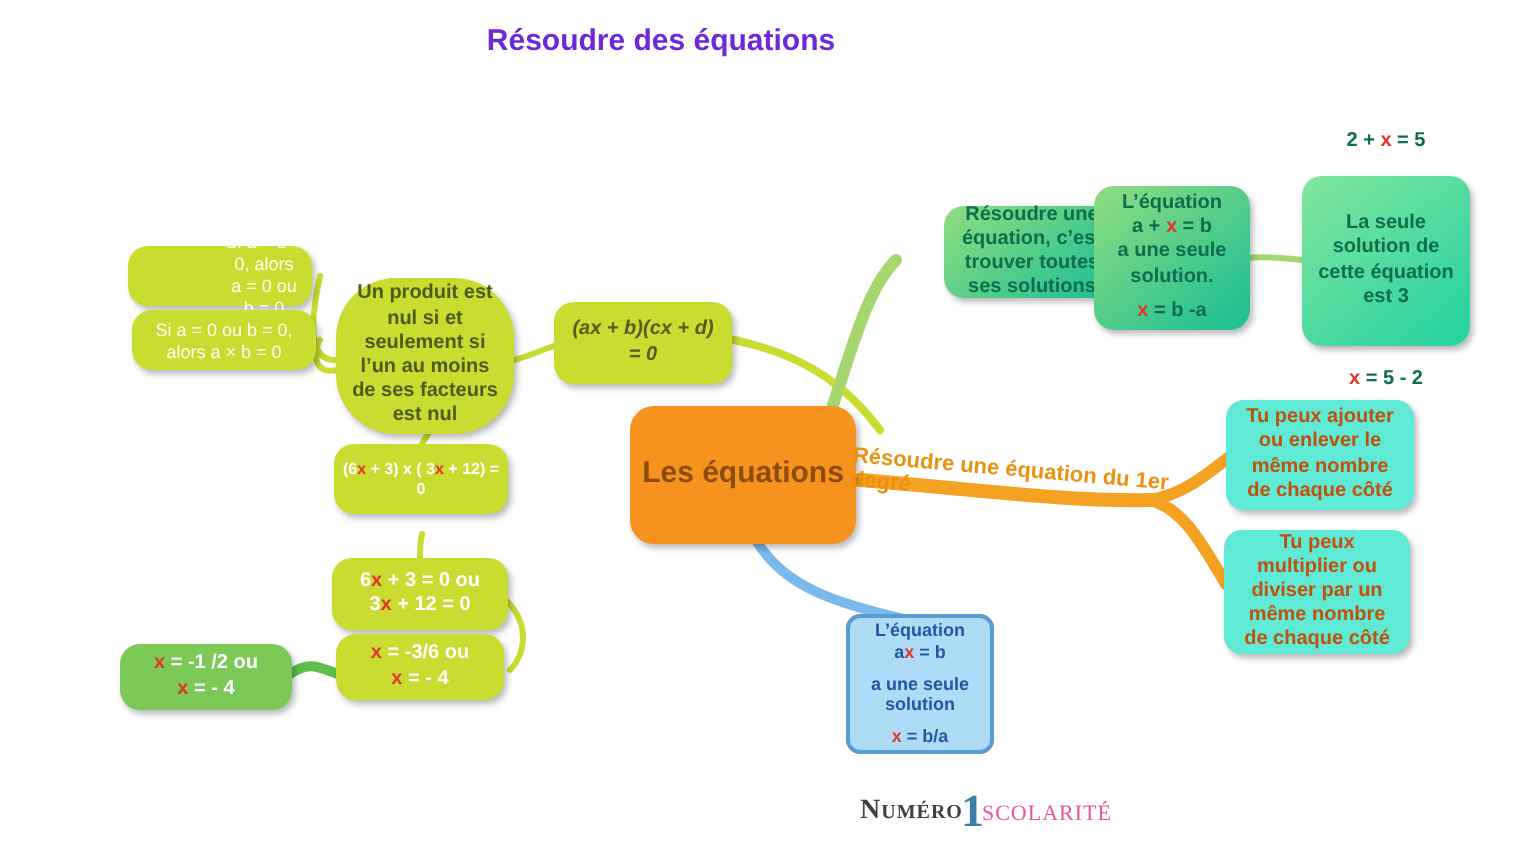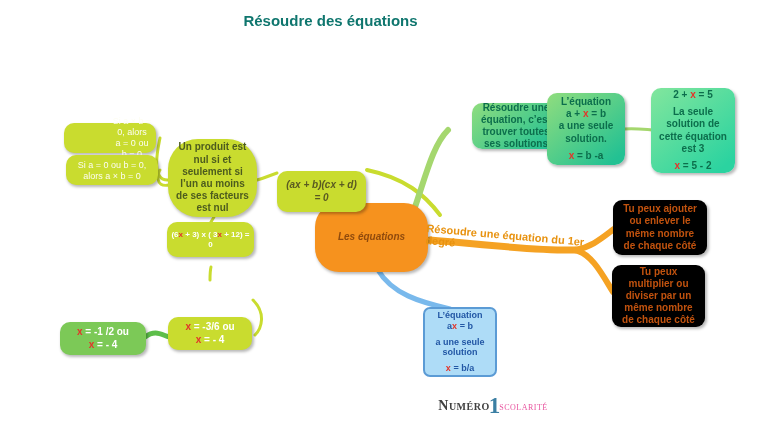--- a/index.html
+++ b/index.html
@@ -1,43 +1,43 @@
 <!DOCTYPE html>
 <html><head>
 <meta charset="utf-8">
 <style>
   html,body{margin:0;padding:0;background:#fff;}
   .canvas{position:relative;width:761px;height:424px;background:#ffffff;
     font-family:"Liberation Sans",sans-serif;overflow:hidden;}
   .title{position:absolute;left:0;top:12px;width:661px;text-align:center;
-    font-size:15px;font-weight:bold;color:#0f766e;}
+    font-size:15px;font-weight:bold;color:#6d28d9;}
   svg.links{position:absolute;left:0;top:0;z-index:1;}
   .box{position:absolute;z-index:2;box-sizing:border-box;display:flex;
     flex-direction:column;justify-content:center;align-items:center;
     text-align:center;border-radius:10px;padding:3px 4px;line-height:1.22;
     box-shadow:1.5px 2px 3px rgba(0,0,0,.28);}
   .pre{white-space:pre-line;}
   .center-box{left:315px;top:203px;width:113px;height:69px;background:#f6921e;
-    color:#8f4a0d;font-weight:bold;font-size:10px;border-radius:24px;font-style:italic;}
+    color:#8f4a0d;font-weight:bold;font-size:15px;border-radius:12px;}
   .green-grad{background:linear-gradient(140deg,#90dd7e 0%,#23c193 90%);
     color:#0c6e4c;font-weight:bold;font-size:10px;}
   .g1{left:444px;top:103px;width:88px;height:46px;margin-left:28px;}
   .g2{left:547px;top:93px;width:78px;height:72px;}
   .g3{left:651px;top:88px;width:84px;height:85px;
-    background:linear-gradient(140deg,#82e69d 0%,#2bd3a0 90%);}
-  .orange-box{background:#000000;color:#c1520e;font-weight:bold;font-size:10px;
+    background:linear-gradient(140deg,#82e69d 0%,#2bd3a0 90%);gap:24px;}
+  .orange-box{background:#5eead4;color:#c1520e;font-weight:bold;font-size:10px;
     border-radius:9px;}
   .o1{left:613px;top:200px;width:94px;height:55px;}
   .o2{left:612px;top:265px;width:93px;height:62px;}
   .branch-label{position:absolute;z-index:3;left:426px;top:222px;width:190px;
     transform:rotate(5deg);transform-origin:left center;color:#e8920f;
     font-weight:bold;font-size:11px;text-align:left;}
   .chartreuse{background:#c9dc2f;color:#4d5c1e;font-weight:bold;font-size:10px;}
   .formula{left:277px;top:151px;width:89px;height:41px;font-style:italic;
-    color:#5a5a22;margin-top:20px;}
+    color:#5a5a22;}
   .rule{left:168px;top:139px;width:89px;height:78px;border-radius:30px;}
   .case1{left:64px;top:123px;width:92px;height:30px;padding-left:48px;}
   .case2{left:66px;top:155px;width:92px;height:30px;justify-content:flex-end;}
   .white-text{color:#fdfdf2;font-weight:400;font-size:9px;}
   .exampleP{left:167px;top:222px;width:87px;height:35px;color:#fff;
     font-weight:bold;font-size:8px;}
   .split{left:166px;top:279px;width:88px;height:36px;color:#fff;
     font-weight:bold;font-size:10px;}
   .sol1{left:168px;top:317px;width:84px;height:33px;color:#fff;
     font-weight:bold;font-size:10px;justify-content:center;}
@@ -46,21 +46,21 @@
   .blue-box{left:423px;top:307px;width:74px;height:70px;background:#aedcf7;
     border:2px solid #5b9bd5;color:#2257a5;font-weight:bold;font-size:9px;
     border-radius:7px;box-shadow:none;}
   .gap-top{margin-top:5px;}
   .logo{position:absolute;z-index:2;left:428px;top:392px;width:130px;height:28px;
     display:flex;align-items:center;justify-content:center;
     font-family:"Liberation Serif",serif;}
   .logo-left{color:#404040;font-weight:bold;font-size:14px;font-variant:small-caps;
     letter-spacing:.5px;}
   .logo-num{color:#3b7fa3;font-weight:bold;font-size:23px;margin:0 -1px;}
-  .logo-right{color:#e8559f;font-size:11px;font-variant:small-caps;letter-spacing:.5px;}
+  .logo-right{color:#e8559f;font-size:16px;font-variant:small-caps;letter-spacing:.5px;}
 </style>
 </head>
 <body>
 
 <div class="canvas">
 
   <div class="title">Résoudre des équations</div>
 
   <svg class="links" width="761" height="424" viewBox="0 0 761 424">
 
@@ -142,20 +142,24 @@
     <div class="pre">Si a × b = 0, alors
 a = 0 ou b = 0</div>
   </div>
   <div class="box chartreuse case2 white-text">
     <div class="pre">Si a = 0 ou b = 0,
 alors a × b = 0</div>
   </div>
   <div class="box chartreuse exampleP">
     <div><span>(6</span><span style="color: rgb(226, 53, 43);">x</span><span> + 3) x ( 3</span><span style="color: rgb(226, 53, 43);">x</span><span> + 12) = 0</span></div>
   </div>
+  <div class="box chartreuse split">
+    <div><span>6</span><span style="color: rgb(226, 53, 43);">x</span><span> + 3 = 0 ou</span></div>
+    <div><span>3</span><span style="color: rgb(226, 53, 43);">x</span><span> + 12 = 0</span></div>
+  </div>
   <div class="box chartreuse sol1">
     <div><span style="color: rgb(226, 53, 43);">x</span><span> = -3/6 ou</span></div>
     <div><span style="color: rgb(226, 53, 43);">x</span><span> = - 4</span></div>
   </div>
   <div class="box green-solid">
     <div><span style="color: rgb(226, 53, 43);">x</span><span> = -1 /2 ou</span></div>
     <div><span style="color: rgb(226, 53, 43);">x</span><span> = - 4</span></div>
   </div>
 
   <div class="box blue-box">

